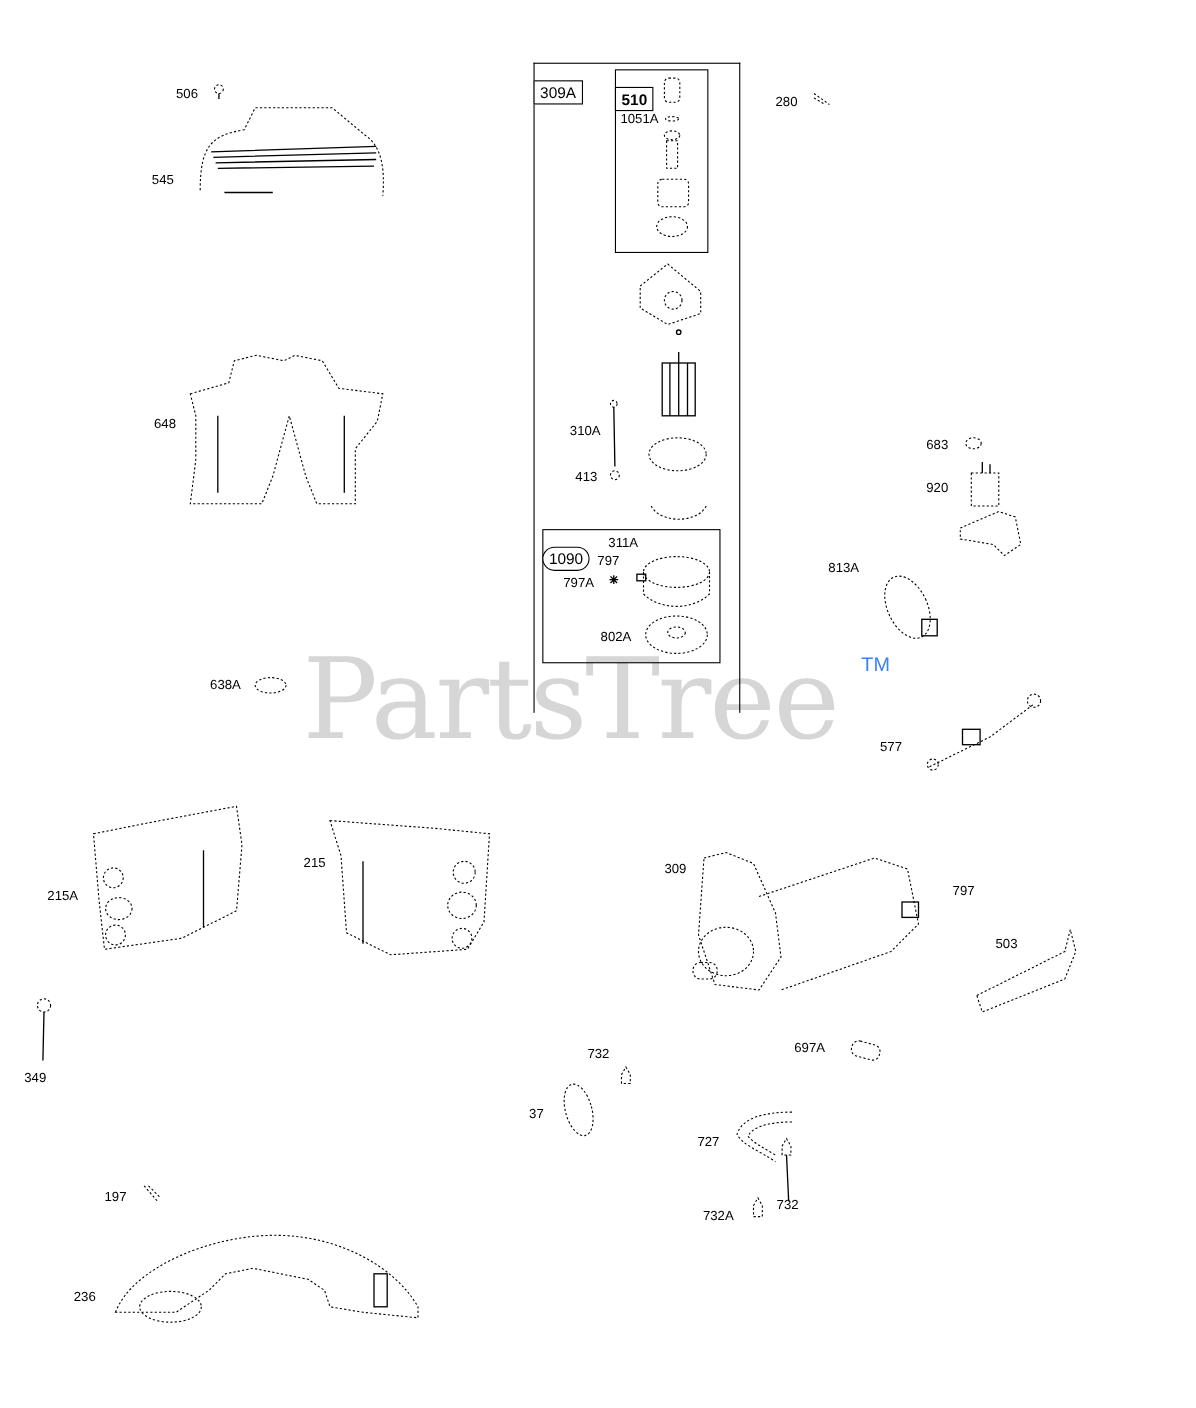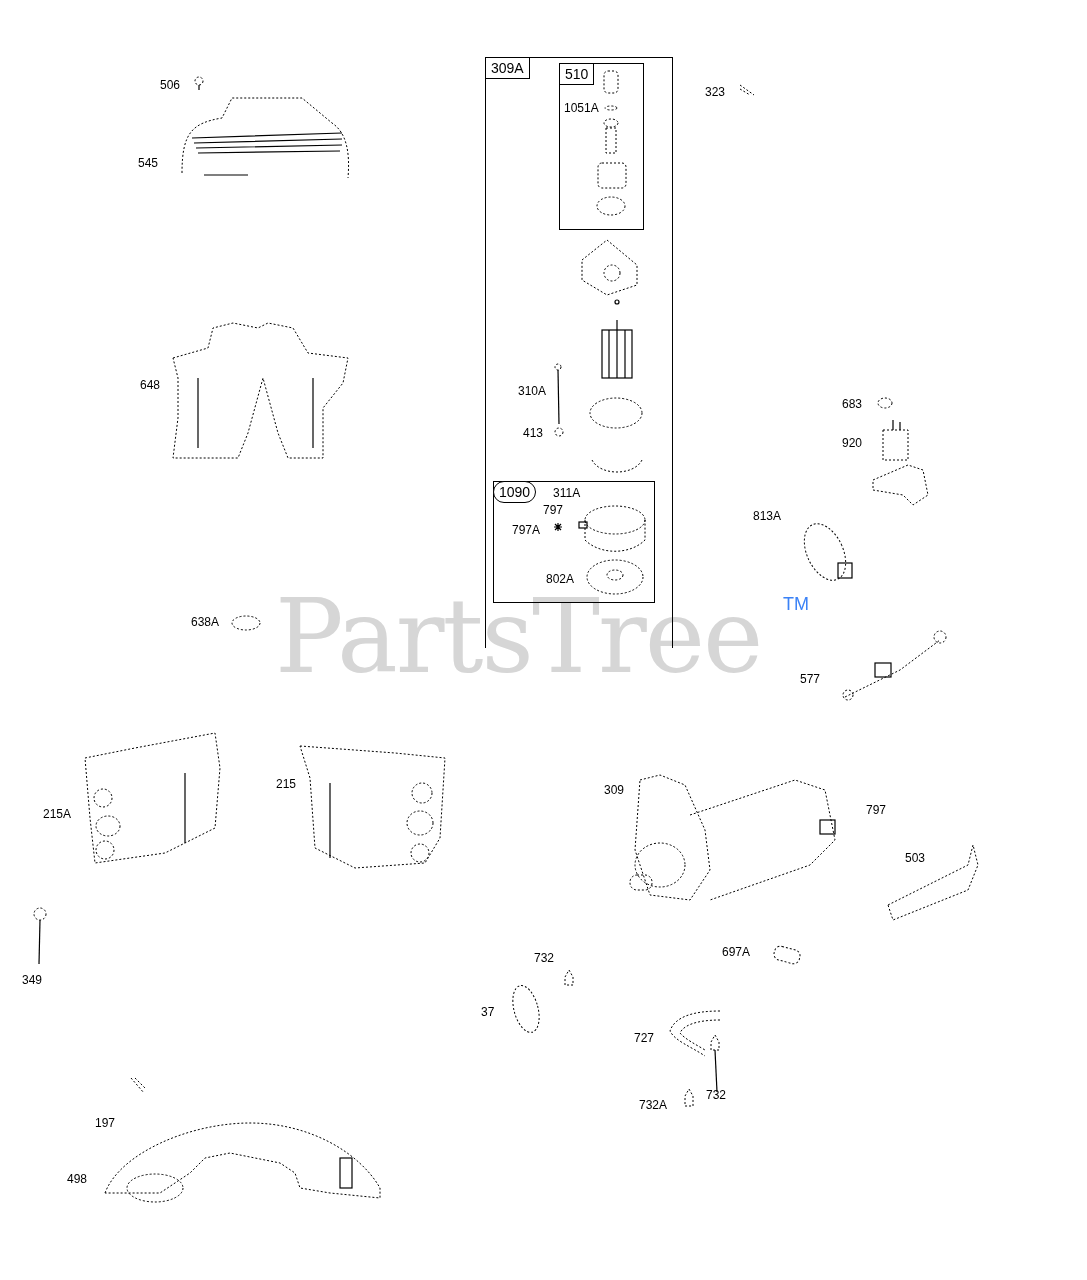--- a/index.html
+++ b/index.html
@@ -1,39 +1,39 @@
 <!DOCTYPE html>
 <html><head>
 <meta charset="utf-8">
 <style>
   html, body { margin:0; padding:0; background:#ffffff; }
   body { width:1087px; height:1280px; position:relative; overflow:hidden;
          font-family:"Liberation Sans", sans-serif; color:#000; }
   .lbl { position:absolute; font-size:12px; line-height:16px; white-space:nowrap; }
   .box { position:absolute; border:1.5px solid #000; background:transparent; }
-  .boxtag { position:absolute; border:1.5px solid #000; font-size:14px; padding:2px 5px; background:#fff; }
+  .boxtag { position:absolute; border:1.5px solid #000; font-size:14px; padding:2px 5px; background:#fff;margin-top:16px; }
   .part { position:absolute; }
   .watermark { position:absolute; left:275px; top:582px; font-family:"DejaVu Serif", serif;
                font-weight:normal; font-size:102px; color:#d6d6d6; letter-spacing:-2px; line-height:110px; }
   .tm { position:absolute; left:783px; top:594px; font-size:18px; color:#3b82f6; }
   svg { overflow:visible; }
   svg .d { fill:none; stroke:#000; stroke-width:1; stroke-dasharray:2 2; }
   svg .s { fill:none; stroke:#000; stroke-width:1.2; }
 </style>
 </head>
 <body>
 
 <div class="watermark">PartsTree</div>
 <div class="tm">TM</div>
 
 <div class="box" style="left:485px;top:57px;width:186px;height:590px;border-bottom:none;"></div>
 <div class="boxtag" style="left:485px;top:57px;">309A</div>
 
 <div class="box" style="left:559px;top:63px;width:83px;height:165px;"></div>
-<div class="boxtag" style="left:559px;top:63px;font-weight:normal;">510</div>
+<div class="boxtag" style="left:559px;top:63px;font-weight:bold;">510</div>
 
 <div class="box" style="left:493px;top:481px;width:160px;height:120px;"></div>
 <div class="boxtag" style="left:493px;top:481px;border-radius:11px;">1090</div>
 
 <svg class="part" style="left:193px;top:76px" width="12" height="14">
     <circle class="d" cx="6" cy="5" r="4"></circle>
     <line class="s" x1="6" y1="9" x2="6" y2="14"></line>
   </svg>
 
 <svg class="part" style="left:172px;top:93px" width="180" height="90">
@@ -198,32 +198,32 @@
     <path class="d" d="M7 1 L11 8 L11 18 L3 18 L3 8 Z"></path>
   </svg>
 
 <div class="lbl" style="left:160px;top:77px">506</div>
 <div class="lbl" style="left:138px;top:155px">545</div>
 <div class="lbl" style="left:140px;top:377px">648</div>
 <div class="lbl" style="left:191px;top:614px">638A</div>
 <div class="lbl" style="left:43px;top:806px">215A</div>
 <div class="lbl" style="left:276px;top:776px">215</div>
 <div class="lbl" style="left:22px;top:972px">349</div>
-<div class="lbl" style="left:95px;top:1115px">197</div>
-<div class="lbl" style="left:67px;top:1171px">498</div>
+<div class="lbl" style="left:95px;top:1080px">197</div>
+<div class="lbl" style="left:67px;top:1171px">236</div>
 
 <div class="lbl" style="left:564px;top:100px">1051A</div>
 <div class="lbl" style="left:518px;top:383px">310A</div>
 <div class="lbl" style="left:523px;top:425px">413</div>
 <div class="lbl" style="left:553px;top:485px">311A</div>
 <div class="lbl" style="left:543px;top:502px">797</div>
 <div class="lbl" style="left:512px;top:522px">797A</div>
 <div class="lbl" style="left:546px;top:571px">802A</div>
 
-<div class="lbl" style="left:705px;top:84px">323</div>
+<div class="lbl" style="left:705px;top:84px">280</div>
 <div class="lbl" style="left:842px;top:396px">683</div>
 <div class="lbl" style="left:842px;top:435px">920</div>
 <div class="lbl" style="left:753px;top:508px">813A</div>
 <div class="lbl" style="left:800px;top:671px">577</div>
 
 <div class="lbl" style="left:604px;top:782px">309</div>
 <div class="lbl" style="left:866px;top:802px">797</div>
 <div class="lbl" style="left:905px;top:850px">503</div>
 <div class="lbl" style="left:722px;top:944px">697A</div>
 

